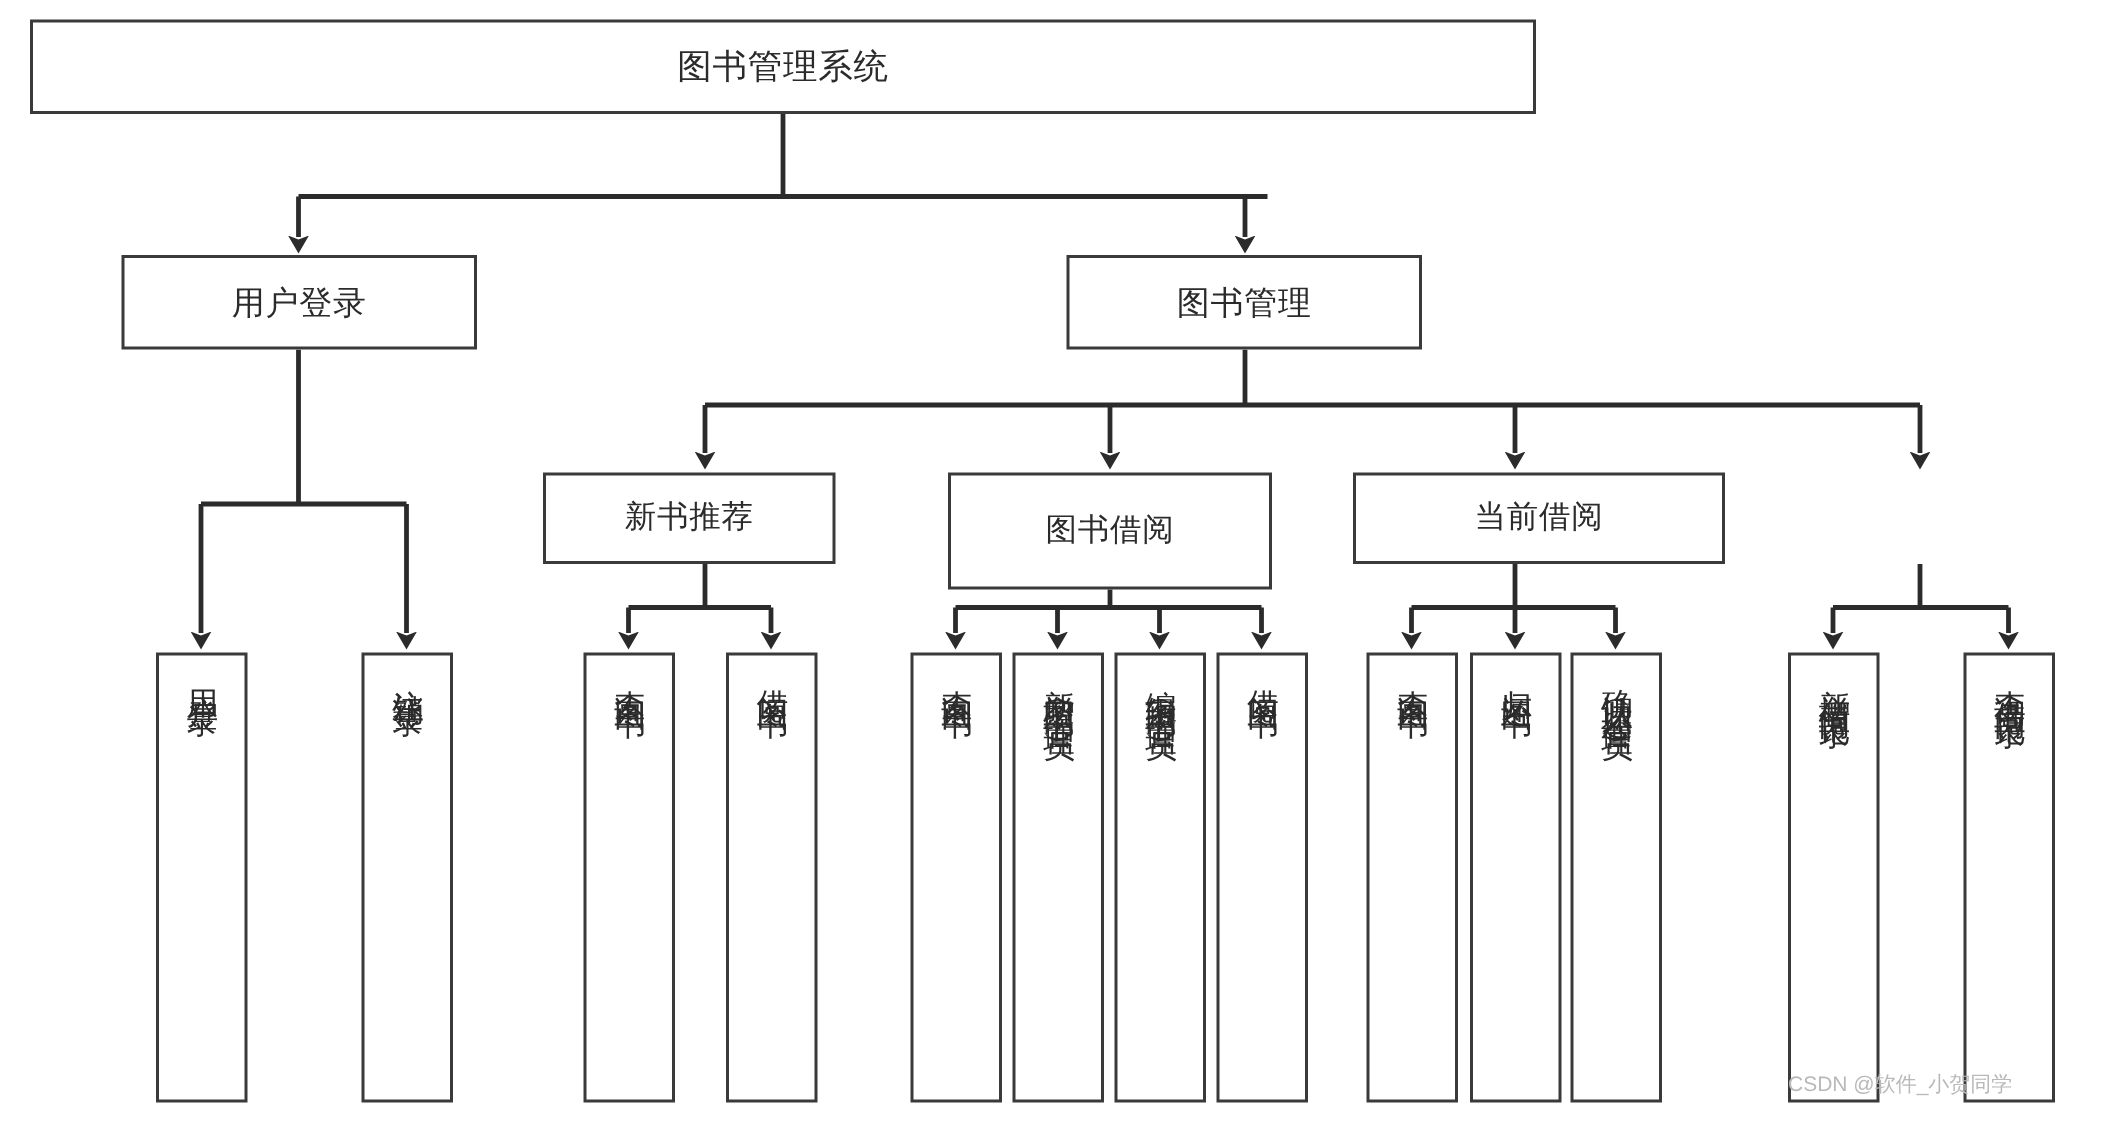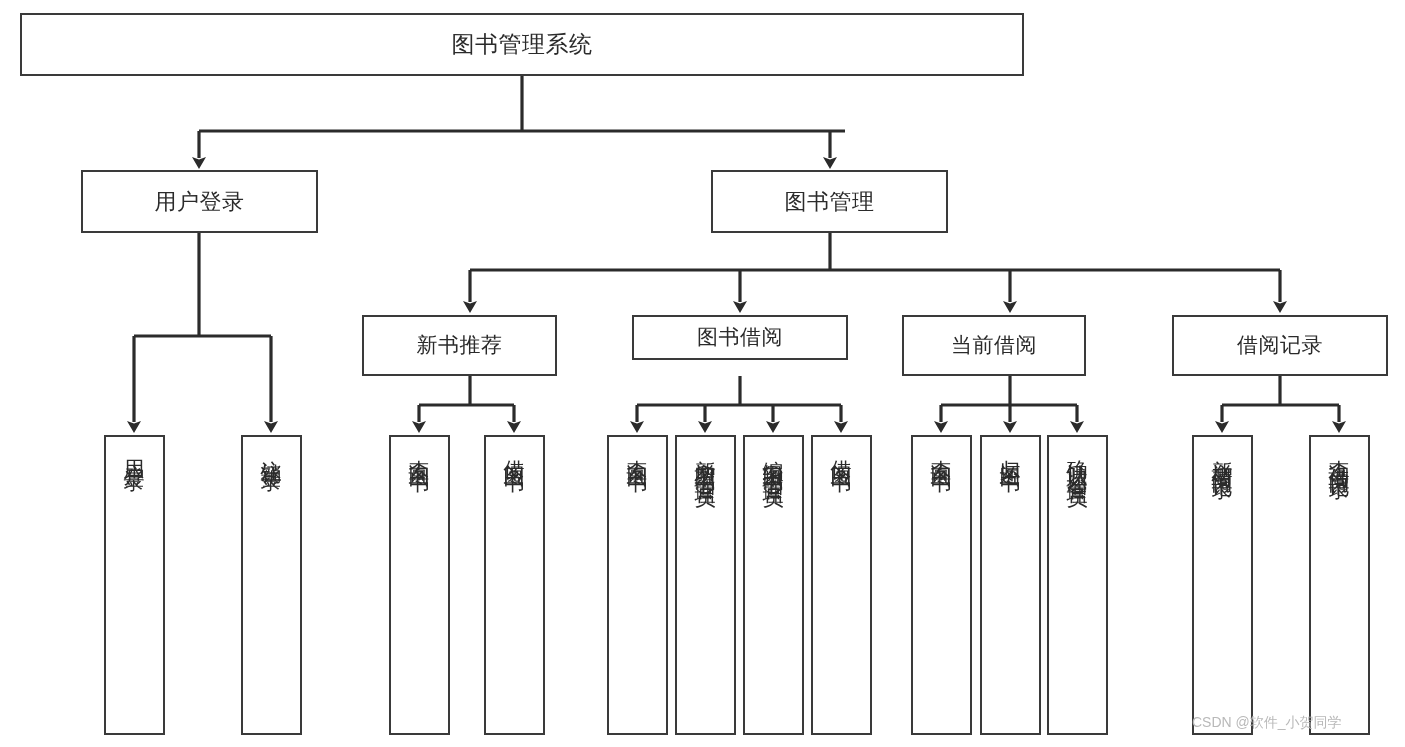--- a/index.html
+++ b/index.html
@@ -139,31 +139,28 @@
   </div>
 
   <div class="node horiz lvl1" style="left:711px; top:170px; width:237px; height:63px;justify-content:center;">
     <span class="label">图书管理</span>
   </div>
 
   <div class="node horiz lvl2" style="left:362px; top:315px; width:195px; height:61px;">
     <span class="label">新书推荐</span>
   </div>
 
-  <div class="node horiz lvl2" style="left:632px; top:315px; width:216px; height:45px;">
+  <div class="node horiz lvl2" style="left:632px; top:315px; width:216px; height:78px;">
     <span class="label">图书借阅</span>
   </div>
 
-  <div class="node horiz lvl2" style="left:902px; top:315px; width:184px; height:61px;justify-content:center;">
+  <div class="node horiz lvl2" style="left:902px; top:315px; width:248px; height:61px;justify-content:center;">
     <span class="label">当前借阅</span>
   </div>
 
-  <div class="node horiz lvl2" style="left:1172px; top:315px; width:216px; height:61px;">
-    <span class="label">借阅记录</span>
-  </div>
 
   <div class="node vert" style="left:104px; top:435px; width:61px; height:300px;">
     <span class="label">用户登录</span>
   </div>
 
   <div class="node vert" style="left:241px; top:435px; width:61px; height:300px;">
     <span class="label">注销登录</span>
   </div>
 
   <div class="node vert" style="left:389px; top:435px; width:61px; height:300px;">

